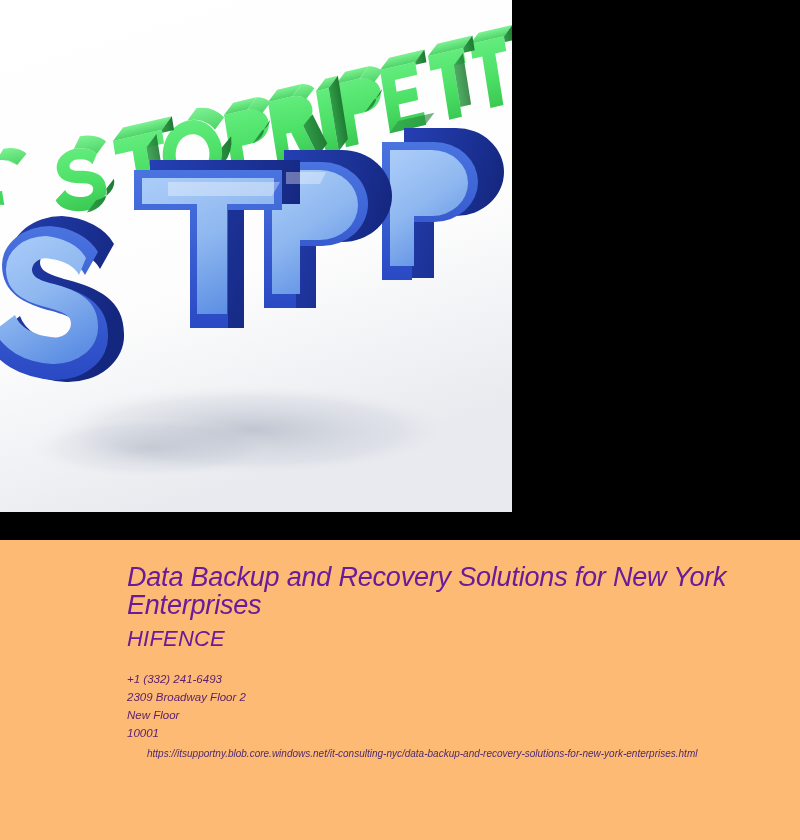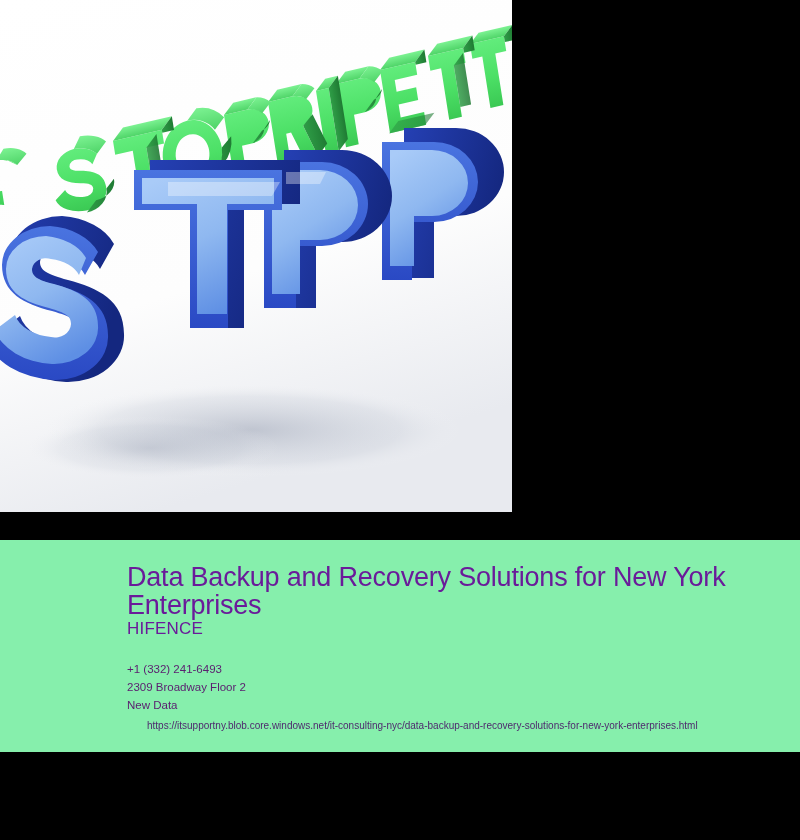--- a/index.html
+++ b/index.html
@@ -41,45 +41,46 @@
     width: 512px;
     height: 512px;
   }
 
   
   #info-panel {
     position: absolute;
     left: 0;
     top: 540px;
     width: 800px;
-    height: 212px;
-    background: #86efac;
+    height: 300px;
+    background: #fdba74;
+    font-style: italic;
   }
   #info-inner {
     position: absolute;
     left: 127px;
     top: 23px;
     width: 640px;
   }
 
   #page-title {
     color: #6a1b9a;
     font-size: 27px;
     line-height: 28px;
     font-weight: normal;
     margin: 0;
     letter-spacing: -0.2px;
     max-width: 600px;
   }
 
   #brand-name {
     color: #6a1b9a;
-    font-size: 17px;
+    font-size: 22px;
     line-height: 20px;
-    margin: 0 0 0 0;
+    margin: 10px 0 0 0;
     font-weight: normal;
     letter-spacing: 0.2px;
   }
 
   #contact-block {
     margin-top: 21px;
   }
   .contact-line {
     color: #5b2170;
     font-size: 11.5px;
@@ -265,19 +266,20 @@
 <div id="info-panel">
   <div id="info-inner">
 
     <h1 id="page-title">Data Backup and Recovery Solutions for New York Enterprises</h1>
 
     <div id="brand-name">HIFENCE</div>
 
     <div id="contact-block">
       <div class="contact-line">+1 (332) 241-6493</div>
       <div class="contact-line">2309 Broadway Floor 2</div>
-      <div class="contact-line">New Data</div>
+      <div class="contact-line">New Floor</div>
+      <div class="contact-line">10001</div>
     </div>
 
     <a id="source-url" href="#">https://itsupportny.blob.core.windows.net/it-consulting-nyc/data-backup-and-recovery-solutions-for-new-york-enterprises.html</a>
 
   </div>
 </div>
 
 </body></html>

